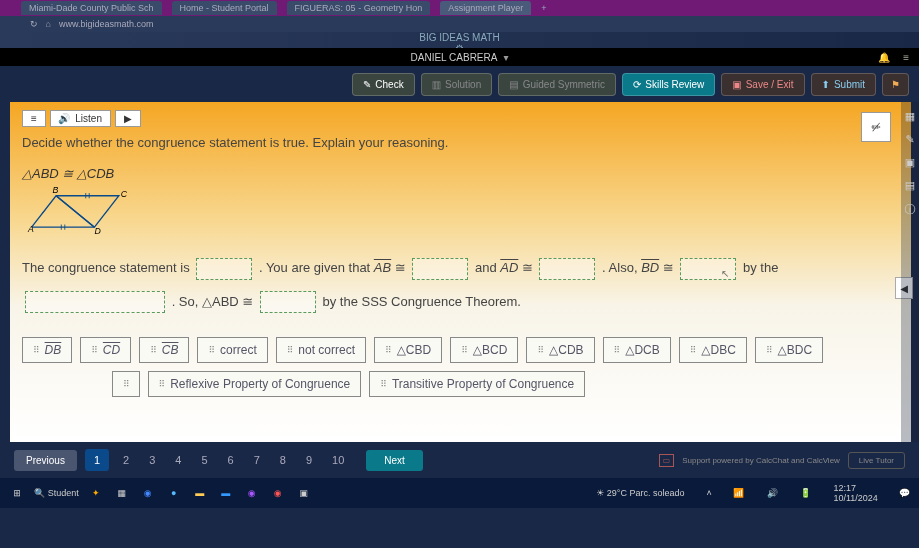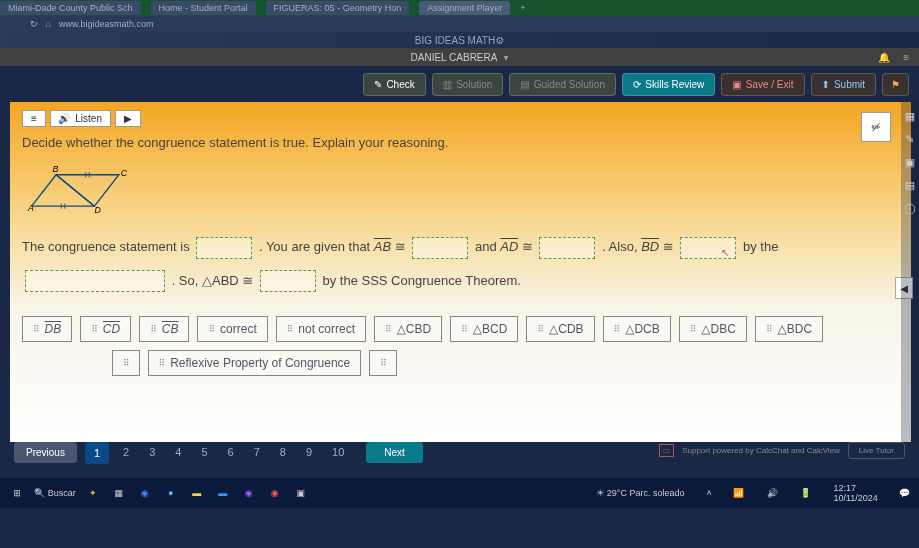--- a/index.html
+++ b/index.html
@@ -1,22 +1,22 @@
 <!DOCTYPE html>
 <html><head>
 <meta charset="utf-8">
 <style>
 * { margin: 0; padding: 0; box-sizing: border-box; font-family: Arial, sans-serif; }
 body { width: 919px; height: 548px; background: #1a2847; overflow: hidden; font-size: 11px; }
-.browser-tabs { background: #14532d; height: 16px; display: flex; align-items: center; padding: 0 0; gap: 10px; color: #aab; font-size: 9px; }
+.browser-tabs { background: #701a75; height: 16px; display: flex; align-items: center; padding: 0 21px; gap: 10px; color: #aab; font-size: 9px; }
 .tab { padding: 2px 8px; background: #3a4a6a; border-radius: 3px 3px 0 0; cursor: pointer; }
 .tab.active { background: #4a5a7a; }
 .url-bar { background: #2a3a5a; height: 16px; display: flex; align-items: center; padding: 0 30px; color: #aab; font-size: 9px; gap: 8px; }
-.brand-bar { background: linear-gradient(90deg, #2a3a5a, #1a2847); height: 16px; display: flex; align-items: center; padding: 0 10px; color: #8ab; font-size: 10px; justify-content: center; }
-.student-bar { background: #404040; height: 18px; display: flex; align-items: center; justify-content: center; color: #ccc; font-size: 10px; position: relative; }
+.brand-bar { background: linear-gradient(90deg, #2a3a5a, #1a2847); height: 16px; display: flex; align-items: center; padding: 0 10px; color: #8ab; font-size: 10px; justify-content: flex-start; flex-direction: column; }
+.student-bar { background: #000000; height: 18px; display: flex; align-items: center; justify-content: center; color: #ccc; font-size: 10px; position: relative; }
 .student-bar .right-icons { position: absolute; right: 10px; display: flex; gap: 12px; color: #aa9; }
 .toolbar { background: #1a2847; height: 36px; display: flex; align-items: center; justify-content: flex-end; padding: 0 10px; gap: 6px; }
 .btn { padding: 5px 10px; border-radius: 4px; font-size: 10px; cursor: pointer; display: flex; align-items: center; gap: 4px; border: 1px solid rgba(255,255,255,0.2); }
 .btn-check { background: #3a4540; color: #fff; }
 .btn-sol { background: #3a4540; color: #888; }
 .btn-guided { background: #3a4540; color: #888; }
 .btn-skills { background: #0a7a8a; color: #fff; }
 .btn-save { background: #3a3030; color: #e88; }
 .btn-submit { background: #3a3030; color: #8ce; }
 .btn-flag { background: #3a3030; color: #ea5; padding: 5px 8px; }
@@ -33,21 +33,21 @@
 .blank { display: inline-block; border: 1.5px dashed #5a9a5a; min-width: 56px; height: 22px; vertical-align: middle; margin: 0 3px; background: rgba(255,255,255,0.4); cursor: pointer; }
 .blank.wide { min-width: 140px; }
 .blank.cursor { position: relative; }
 .blank.cursor::after { content: '↖'; position: absolute; right: 6px; top: 2px; font-size: 10px; color: #666; }
 .overline { text-decoration: overline; font-style: italic; }
 .tiles-area { margin-top: 18px; }
 .tiles-row { display: flex; flex-wrap: wrap; gap: 8px; margin-bottom: 8px; }
 .tile { border: 1px solid #888; background: #fafaf5; padding: 5px 10px; font-size: 12px; display: flex; align-items: center; gap: 6px; cursor: move; color: #556; }
 .tile .grip { color: #888; font-size: 9px; letter-spacing: -1px; }
 .side-arrow { position: absolute; right: -2px; top: 175px; width: 18px; height: 22px; background: #fff; border: 1px solid #aaa; display: flex; align-items: center; justify-content: center; font-size: 10px; cursor: pointer; }
-.pager { background: #1a2847; height: 36px; display: flex; align-items: flex-start; padding: 0 14px; gap: 8px; }
+.pager { background: #1a2847; height: 36px; display: flex; align-items: center; padding: 0 14px; gap: 8px; }
 .page-btn { padding: 5px 12px; background: #4a5570; color: #fff; border-radius: 3px; font-size: 10px; cursor: pointer; }
 .page-num { color: #aab; font-size: 11px; padding: 4px 6px; cursor: pointer; }
 .page-num.active { background: #0a4a8a; color: #fff; border-radius: 3px; padding: 5px 9px; }
 .next-btn { background: #0a7a8a; color: #fff; padding: 5px 18px; border-radius: 3px; font-size: 10px; cursor: pointer; margin-left: 8px; }
 .pager-right { margin-left: auto; display: flex; gap: 8px; align-items: center; color: #888; font-size: 8px; }
 .support-box { border: 1px solid #555; padding: 3px 10px; border-radius: 3px; color: #888; }
 .taskbar { background: #0a1a3a; height: 30px; display: flex; align-items: center; padding: 0 8px; gap: 8px; color: #ccc; font-size: 9px; }
 .task-icon { width: 18px; height: 18px; display: flex; align-items: center; justify-content: center; cursor: pointer; }
 .task-right { margin-left: auto; display: flex; align-items: center; gap: 22px; }
 </style>
@@ -83,21 +83,21 @@
   <div class="btn btn-check">
       <span>✎</span>
       <span>Check</span>
     </div>
   <div class="btn btn-sol">
       <span>▥</span>
       <span>Solution</span>
     </div>
   <div class="btn btn-guided">
       <span>▤</span>
-      <span>Guided Solution</span>
+      <span>Guided Symmetric</span>
     </div>
   <div class="btn btn-skills">
       <span>⟳</span>
       <span>Skills Review</span>
     </div>
   <div class="btn btn-save">
       <span>▣</span>
       <span>Save / Exit</span>
     </div>
   <div class="btn btn-submit">
@@ -119,20 +119,21 @@
         </div>
     <div class="listen-btn">
           <span>▶</span>
         </div>
   </div>
   <div class="scratch-btn">
         <span>✏̸</span>
       </div>
 
   <div class="question">Decide whether the congruence statement is true. Explain your reasoning.</div>
+  <div class="congruence">△ABD ≅ △CDB</div>
 
   <svg class="figure" viewBox="0 0 120 55">
     <polyline points="8,46 36,10 80,46" fill="none" stroke="#0a4a8a" stroke-width="1.5"></polyline>
     <polyline points="36,10 108,10 80,46 8,46" fill="none" stroke="#0a4a8a" stroke-width="1.5"></polyline>
     <line x1="36" y1="10" x2="80" y2="46" stroke="#0a4a8a" stroke-width="1.5"></line>
     <text x="4" y="52" font-size="10" font-style="italic">A</text>
     <text x="32" y="7" font-size="10" font-style="italic">B</text>
     <text x="110" y="12" font-size="10" font-style="italic">C</text>
     <text x="80" y="54" font-size="10" font-style="italic">D</text>
     <line x1="20" y1="30" x2="24" y2="26" stroke="#0a4a8a" stroke-width="1"></line>
@@ -215,20 +216,21 @@
     <div class="tiles-row" style="padding-left:90px;">
       <div class="tile">
             <span class="grip">⠿</span>
           </div>
       <div class="tile">
             <span class="grip">⠿</span>
             <span>Reflexive Property of Congruence</span>
           </div>
       <div class="tile">
             <span class="grip">⠿</span>
+            <span>Transitive Property of Congruence</span>
           </div>
     </div>
   </div>
 
   <div class="side-arrow">◀</div>
 </div>
 <div class="right-rail">
   <span>▦</span>
   <span>✎</span>
   <span>▣</span>
@@ -252,21 +254,21 @@
   <div class="next-btn">Next</div>
   <div class="pager-right">
     <span style="border:1px solid #a55;color:#a55;padding:1px 3px;">▭</span>
     <span>Support powered by CalcChat and CalcView</span>
     <div class="support-box">Live Tutor</div>
   </div>
 </div>
 
 <div class="taskbar">
   <span class="task-icon">⊞</span>
-  <span>🔍 <span>Buscar</span></span>
+  <span>🔍 <span>Student</span></span>
   <span class="task-icon" style="color:#fa0;">✦</span>
   <span class="task-icon">▦</span>
   <span class="task-icon" style="color:#48f;">◉</span>
   <span class="task-icon" style="color:#5bf;">●</span>
   <span class="task-icon" style="color:#fc5;">▬</span>
   <span class="task-icon" style="color:#39f;">▬</span>
   <span class="task-icon" style="color:#a5f;">◉</span>
   <span class="task-icon" style="color:#f55;">◉</span>
   <span class="task-icon">▣</span>
   <div class="task-right">

